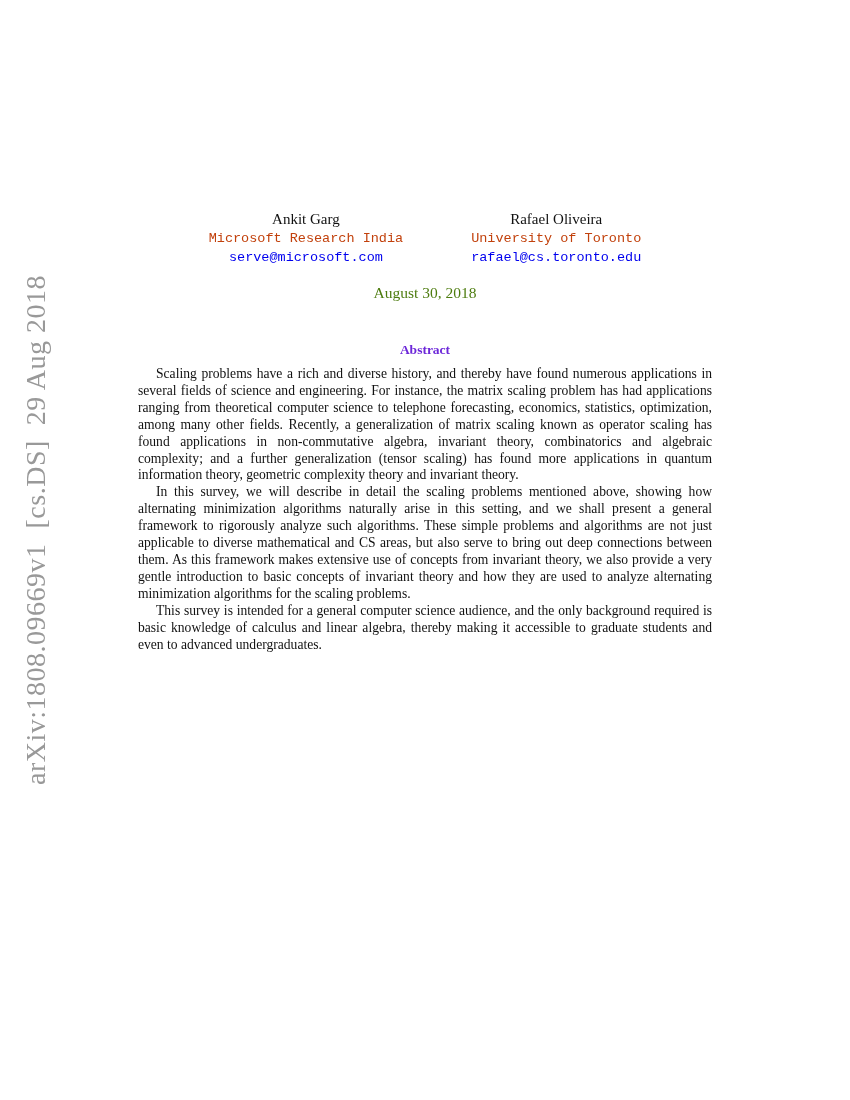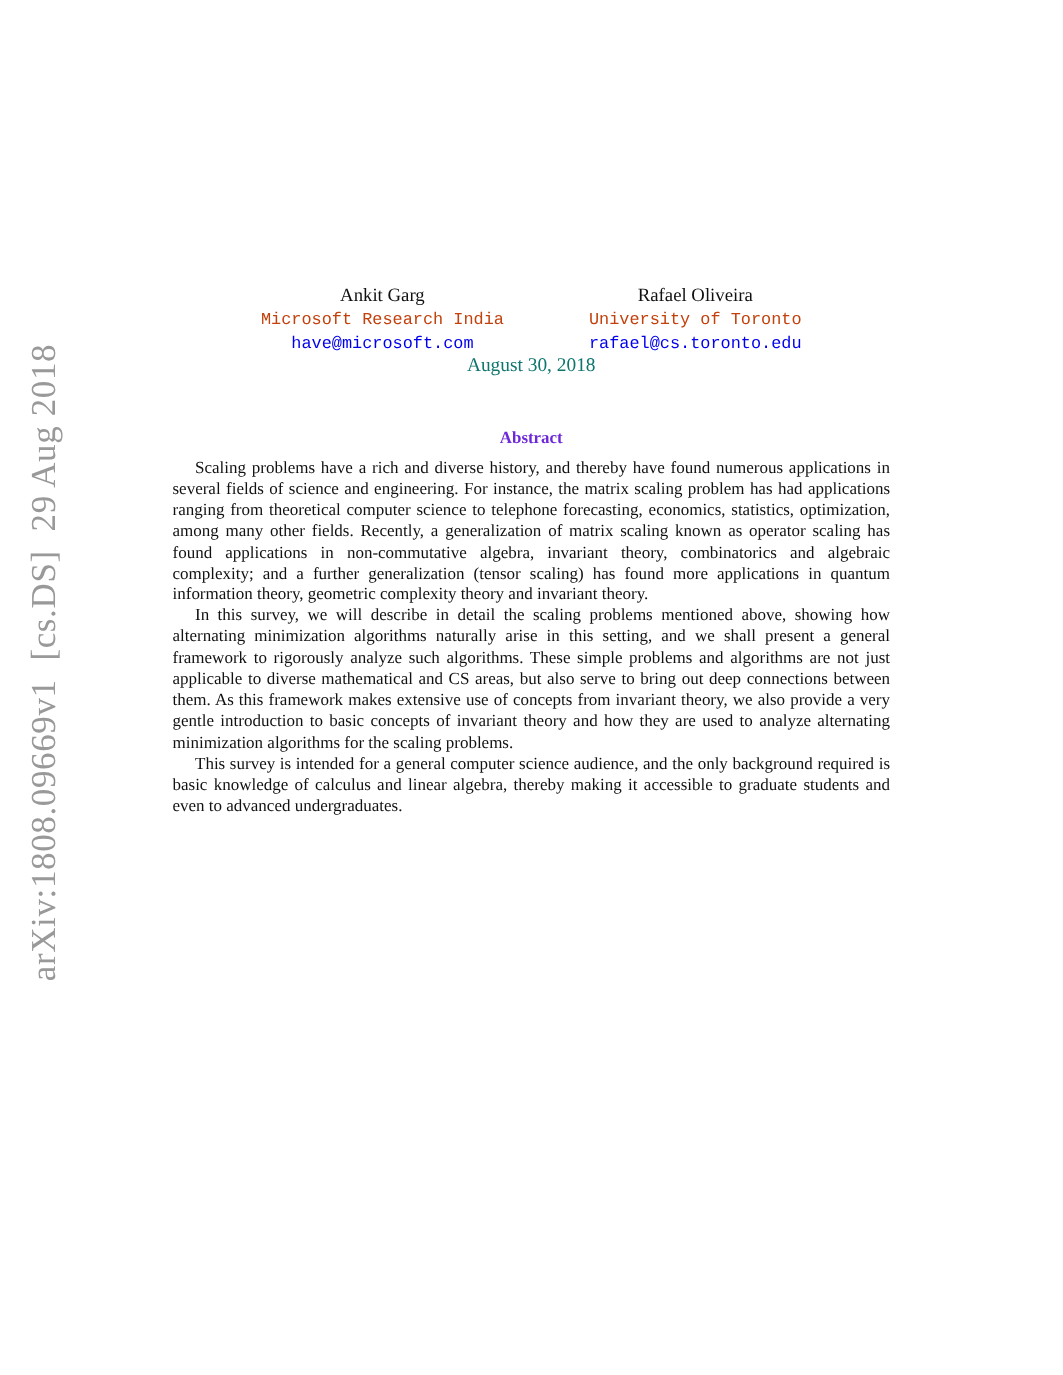--- a/index.html
+++ b/index.html
@@ -40,21 +40,21 @@
     text-align: center;
     font-size: 26px;
     line-height: 34px;
     letter-spacing: -0.3px;
     color: #111111;
   }
 
   
   .authors {
     position: absolute;
-    top: 228px;
+    top: 210px;
     left: 0;
     width: 100%;
     display: flex;
     justify-content: center;
     gap: 68px;
   }
   .author-col {
     text-align: center;
   }
   .author-name {
@@ -81,21 +81,21 @@
   }
 
   
   .date {
     position: absolute;
     top: 284px;
     left: 0;
     width: 100%;
     text-align: center;
     font-size: 15.5px;
-    color: #0f766e;
+    color: #4d7c0f;
   }
 
   
   .abstract-heading {
     position: absolute;
     top: 342px;
     left: 0;
     width: 100%;
     text-align: center;
     font-size: 13.5px;
@@ -123,21 +123,21 @@
 
 <div class="page">
 
   <div class="watermark">arXiv:1808.09669v1  [cs.DS]  29 Aug 2018</div>
 
 
   <div class="authors">
     <div class="author-col">
       <div class="author-name">Ankit Garg</div>
       <div class="author-affil">Microsoft Research India</div>
-      <a class="author-email">have@microsoft.com</a>
+      <a class="author-email">serve@microsoft.com</a>
     </div>
     <div class="author-col">
       <div class="author-name">Rafael Oliveira</div>
       <div class="author-affil">University of Toronto</div>
       <a class="author-email">rafael@cs.toronto.edu</a>
     </div>
   </div>
 
   <div class="date">August 30, 2018</div>
 

